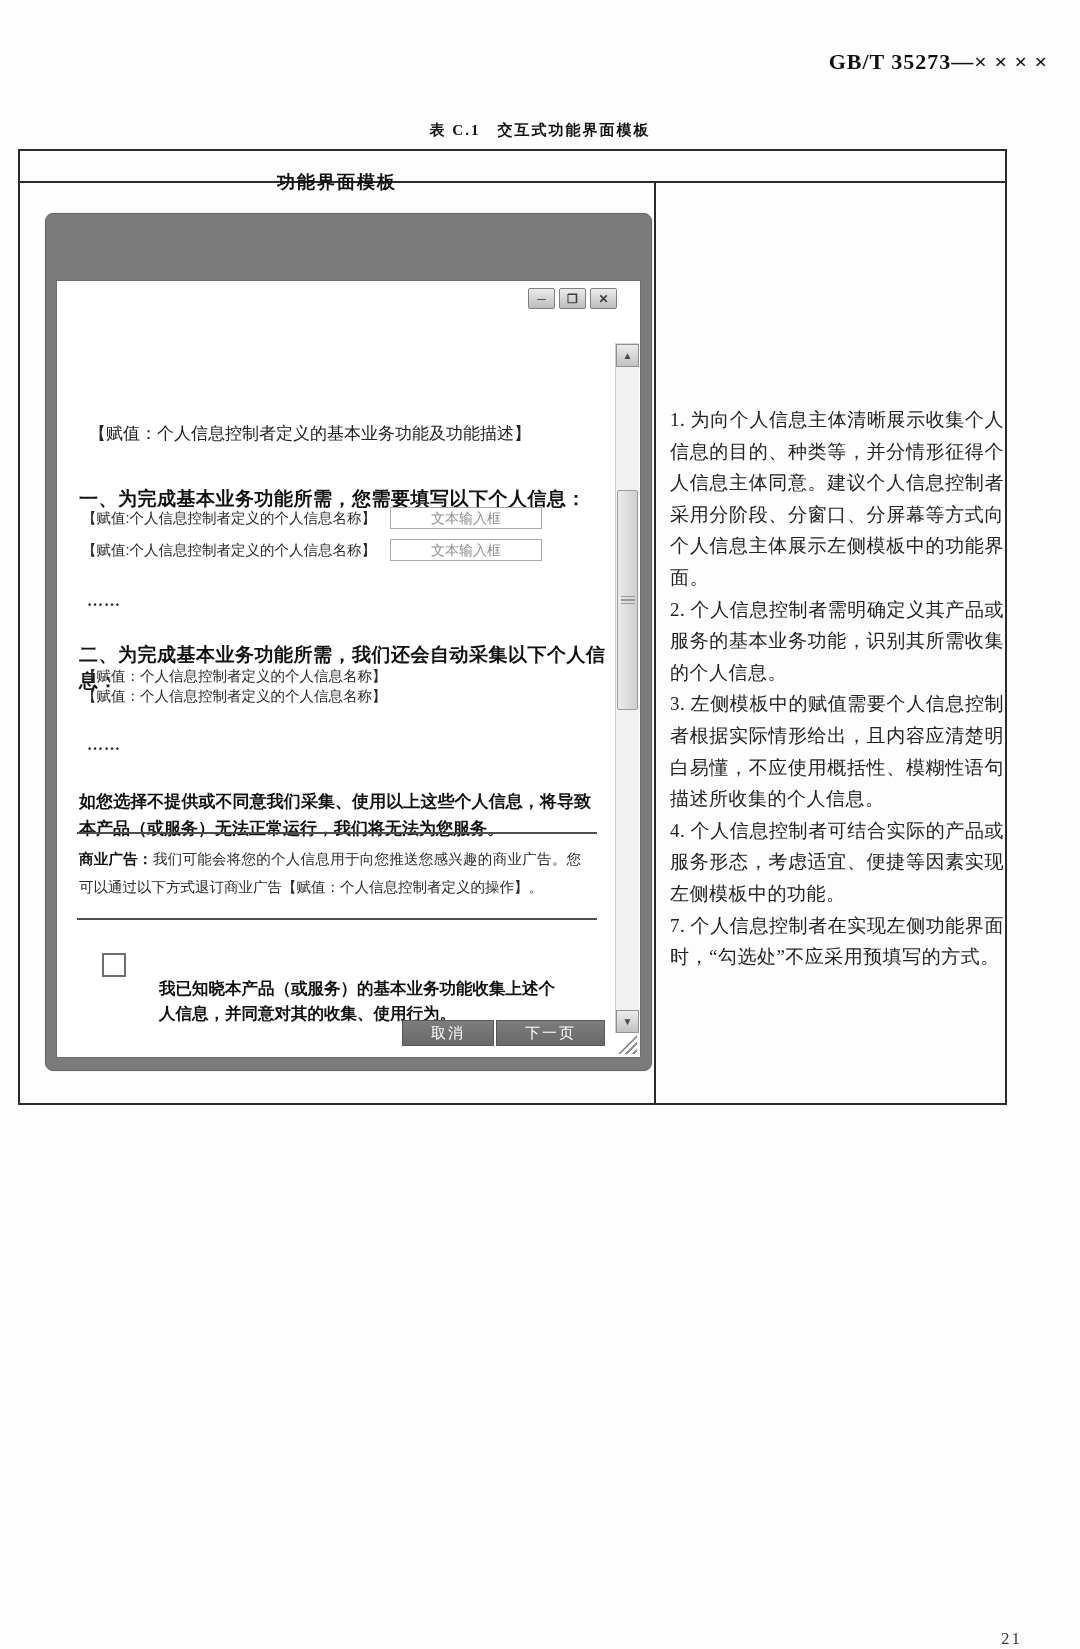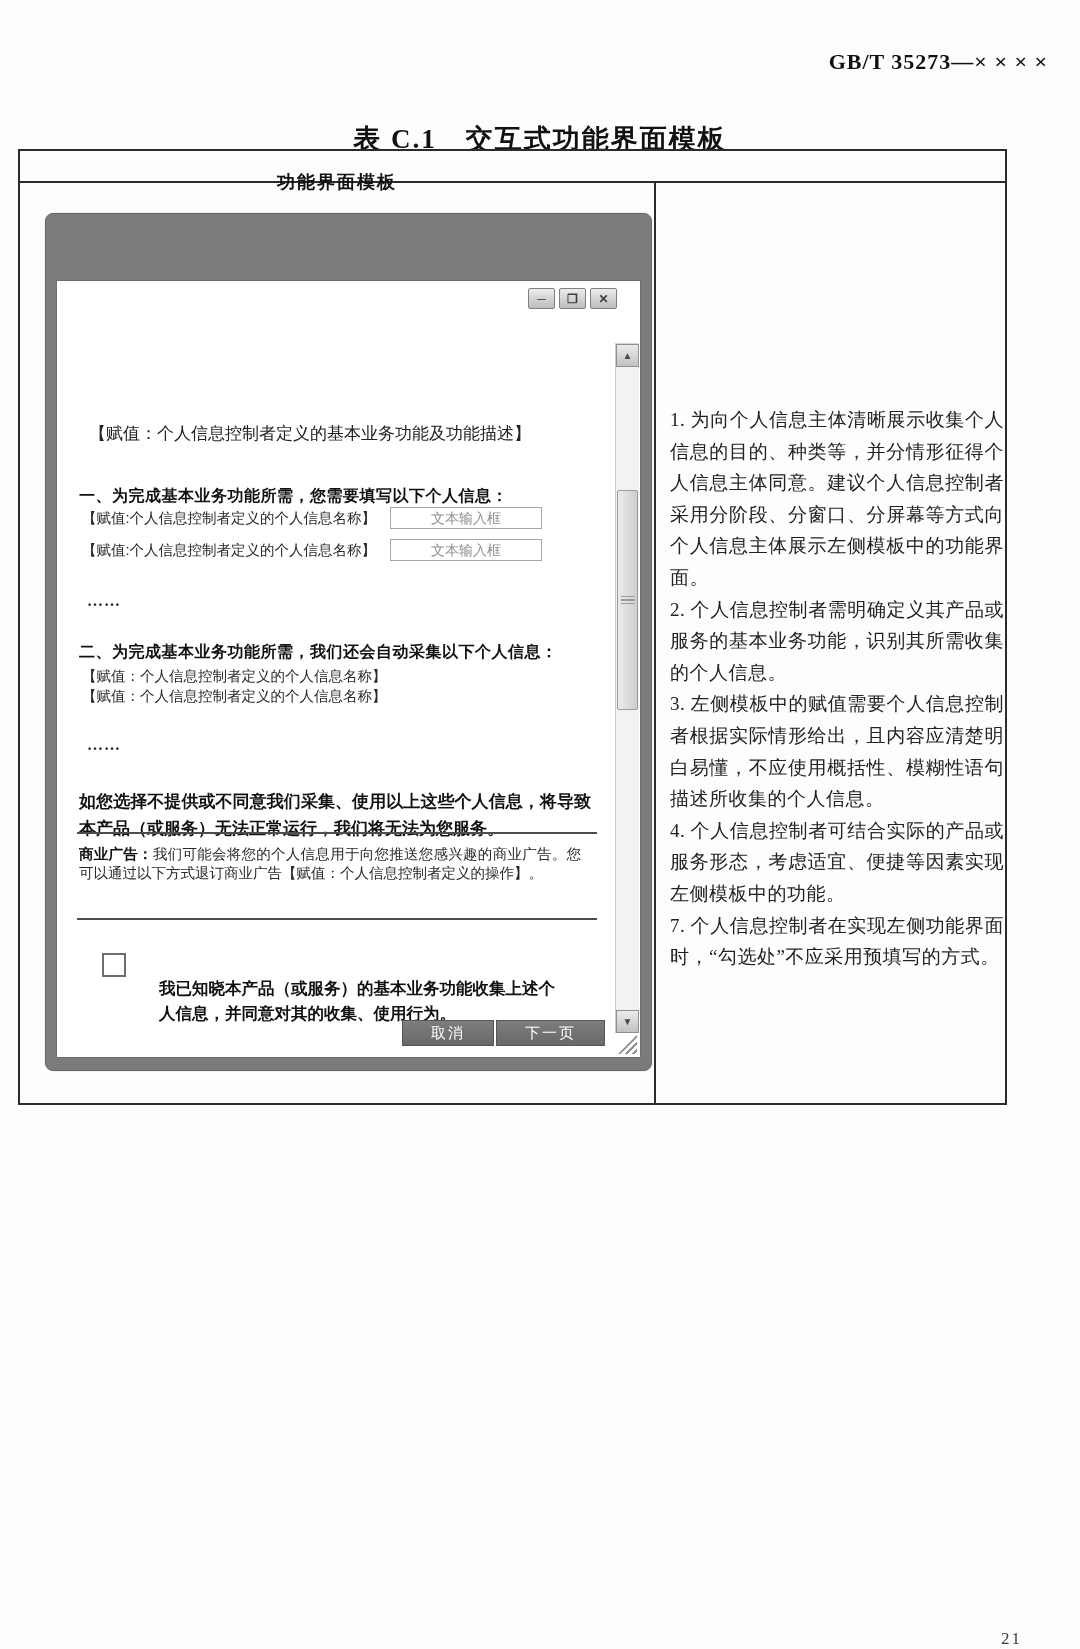--- a/index.html
+++ b/index.html
@@ -2,21 +2,21 @@
 <html><head>
 <meta charset="utf-8">
 <style>
   * { margin:0; padding:0; box-sizing:border-box; }
   body { background:#e9e9e9; font-family:"Liberation Serif", serif; }
   .page { position:relative; width:1080px; height:1649px; background:#fdfdfd; color:#1c1c1c; overflow:hidden; margin:0 auto; }
 
   .serif { font-family:"Liberation Serif", serif;margin-top:31px; }
 
   .doc-code { position:absolute; top:18px; right:32px; font-weight:bold; font-size:22px; letter-spacing:1px; color:#111; }
-  .table-caption { position:absolute; top:90px; left:0; width:100%; text-align:center; font-weight:bold; font-size:27px; letter-spacing:2px; color:#111;font-family:Liberation Serif, serif; }
+  .table-caption { position:absolute; top:90px; left:0; width:100%; text-align:center; font-weight:bold; font-size:15px; letter-spacing:2px; color:#111;font-family:Liberation Serif, serif; }
   .pageno { position:absolute; top:1598px; right:58px; font-size:17px; color:#3d3d3d; letter-spacing:2px; }
 
   
   .std-table { position:absolute; left:18px; top:149px; width:989px; height:956px; border:2px solid #2b2b2b; display:flex; flex-direction:column; background:#fdfdfd; }
   .thead { display:flex; height:32px; border-bottom:2px solid #2b2b2b; flex:0 0 auto; }
   .th { display:flex; align-items:center; justify-content:center; font-weight:bold; font-size:18px; letter-spacing:2px; color:#111; }
   .th-left { width:636px; border-right:2px solid #c4b5fd; }
   .th-right { flex:1; }
   .tbody { flex:1; display:flex; }
   .cell-left { width:636px; border-right:2px solid #2b2b2b; position:relative; }
@@ -39,36 +39,36 @@
   .scrollbar { position:absolute; top:62px; right:1px; width:24px; height:690px; background:#f2f2f2; border-left:1px solid #cccccc; border-top:1px solid #d6d6d6; }
   .sb-btn { position:absolute; left:0; width:100%; height:23px; background:linear-gradient(#ececec,#c2c2c2); border:1px solid #8f8f8f; color:#4a4a4a; font-size:10px; display:flex; align-items:center; justify-content:center; line-height:1; padding:0; }
   .sb-up { top:0; }
   .sb-down { bottom:0; }
   .sb-thumb { position:absolute; left:1px; right:1px; top:146px; height:220px; background:linear-gradient(90deg,#ebebeb,#cfcfcf); border:1px solid #9b9b9b; border-radius:2px; }
   .sb-grip { position:absolute; left:50%; top:50%; transform:translate(-50%,-50%); width:14px; height:9px; background:repeating-linear-gradient(#9a9a9a 0 1.5px, transparent 1.5px 3.5px); }
   .corner-grip { position:absolute; right:3px; bottom:3px; width:19px; height:19px; background:repeating-linear-gradient(135deg, transparent 0 3px, #8f8f8f 3px 5px); clip-path:polygon(100% 0, 100% 100%, 0 100%); }
 
   
   .intro { position:absolute; left:32px; top:110px; font-size:17px; line-height:23px; color:#222; }
-  .sec-heading { position:absolute; left:22px; font-weight:bold; font-size:16px; letter-spacing:0.5px; color:#111; }
+  .sec-heading { position:absolute; left:22px; font-weight:bold; font-size:19px; letter-spacing:0.5px; color:#111; }
   .h1 { top:174px; }
   .h2 { top:330px; }
   .fill-row { position:absolute; left:25px; display:flex; align-items:center; }
   .fr1 { top:226px; } .fr2 { top:258px; }
   .fill-label { font-family:"Liberation Sans", sans-serif; font-size:14.5px; color:#2a2a2a; }
   .fill-input { margin-left:14px; width:152px; height:22px; border:1px solid #a8a8a8; background:#fff; font-family:"Liberation Sans", sans-serif; font-size:14px; color:#8f8f8f; text-align:center; }
   .fill-input::placeholder { color:#8f8f8f; text-align:center; }
   .ellipsis { position:absolute; left:30px; font-weight:bold; font-size:16px; letter-spacing:1px; color:#222; }
   .el1 { top:280px; } .el2 { top:424px; }
   .auto-row { position:absolute; left:25px; font-family:"Liberation Sans", sans-serif; font-size:14.5px; color:#2a2a2a; }
   .ar1 { top:386px; } .ar2 { top:406px; }
   .warning { position:absolute; left:22px; top:476px; width:512px; font-weight:bold; font-size:17px; line-height:27px; text-align:justify; color:#111; }
   .hr-line { position:absolute; left:20px; width:520px; height:2px; background:#4d4d4d; }
   .hr1 { top:551px; } .hr2 { top:637px; }
-  .ad-para { position:absolute; left:22px; top:564px; width:502px; font-family:"Liberation Sans", sans-serif; font-size:14.5px; line-height:19px; color:#2a2a2a; text-align:justify; }
+  .ad-para { position:absolute; left:22px; top:564px; width:502px; font-family:"Liberation Sans", sans-serif; font-size:14.5px; line-height:28px; color:#2a2a2a; text-align:justify; }
   .ad-para b { font-weight:bold; color:#111; }
   .checkbox { position:absolute; left:45px; top:672px; width:24px; height:24px; border:2px solid #6e6e6e; background:#fff; cursor:pointer; }
   .consent { position:absolute; left:102px; top:664px; width:408px; font-weight:bold; font-size:16.5px; line-height:25px; color:#111; }
   .btn-row { position:absolute; left:345px; top:739px; display:flex; gap:2px; }
   .dlg-btn { height:26px; background:linear-gradient(#7d7d7d,#696969); border:1px solid #585858; color:#ffffff; font-family:"Liberation Sans", sans-serif; font-size:15px; letter-spacing:2px; padding:0 28px; cursor:pointer; }
 </style>
 </head>
 <body>
 
 <div class="page">

